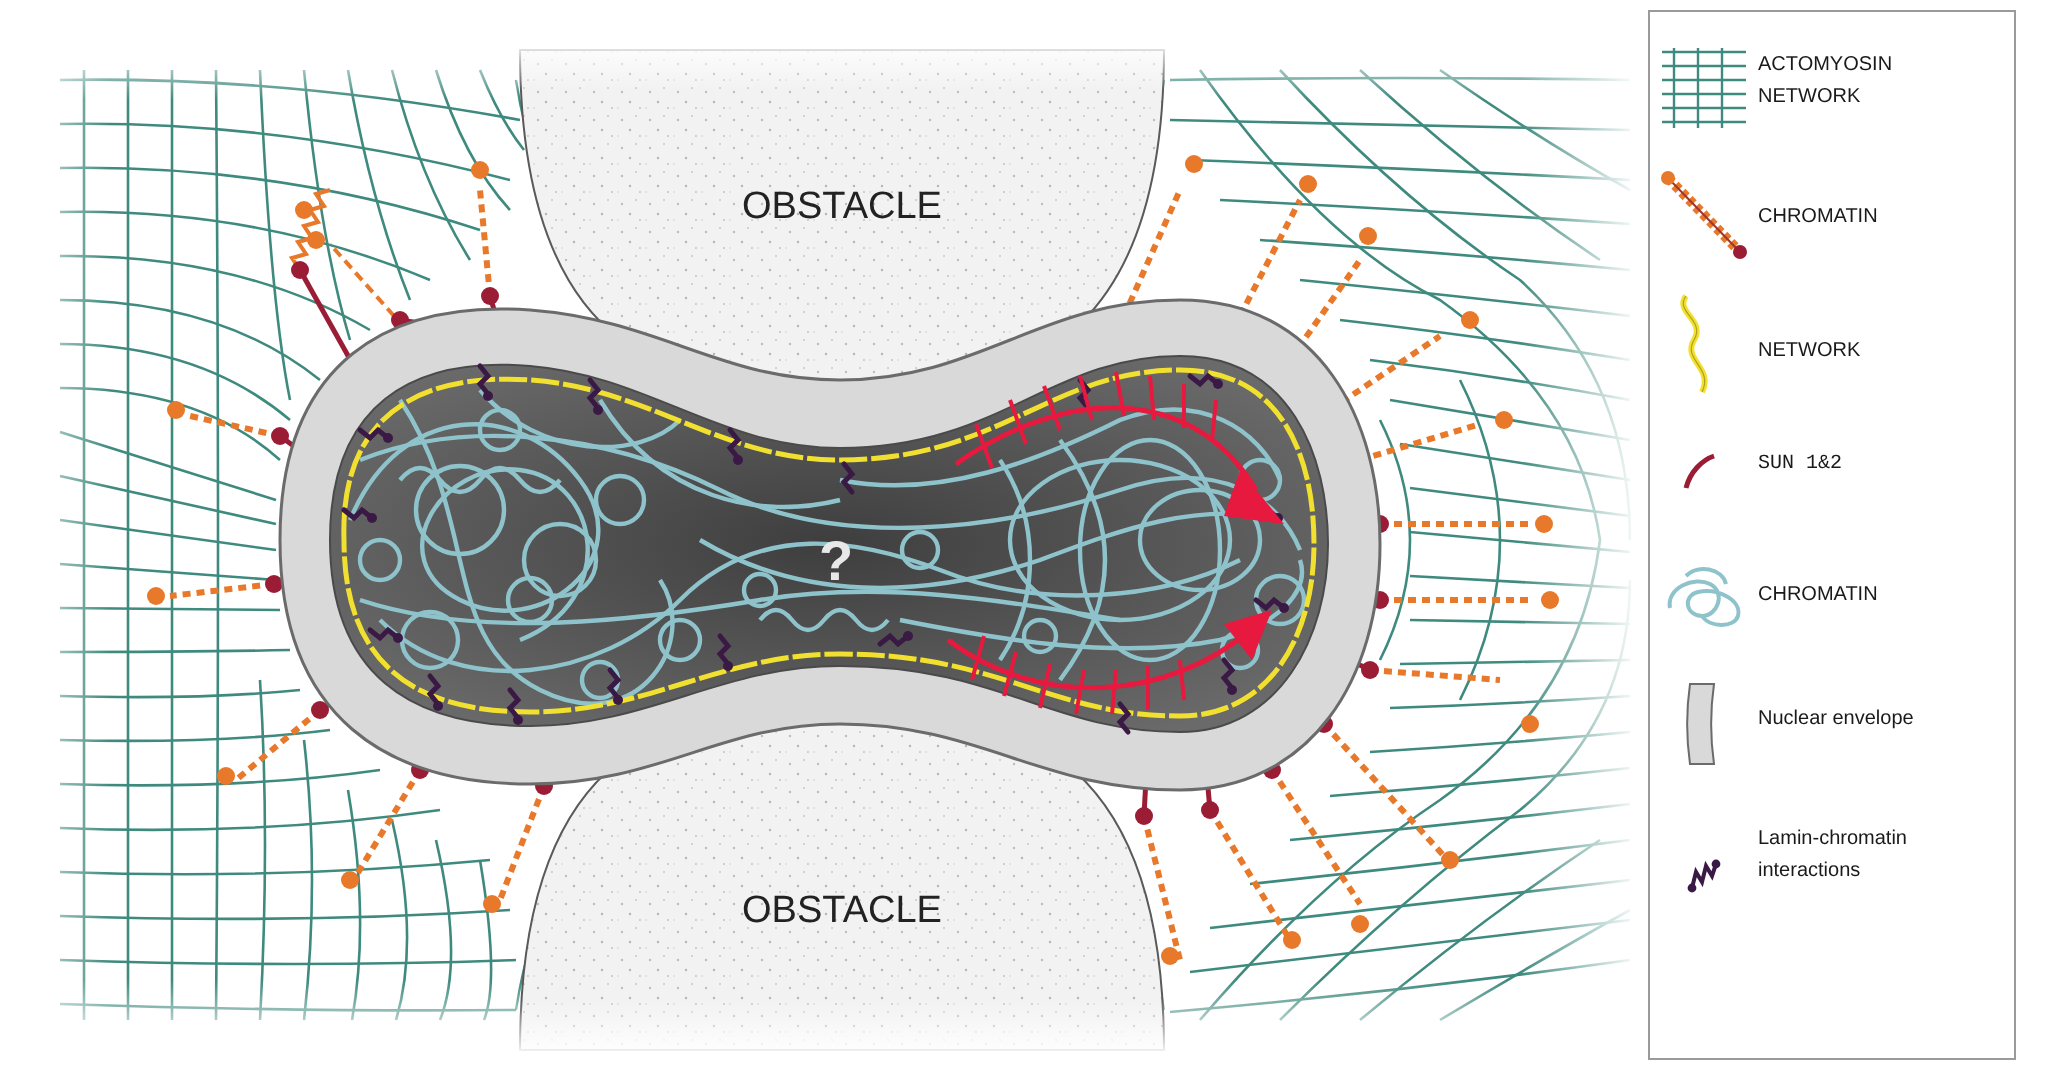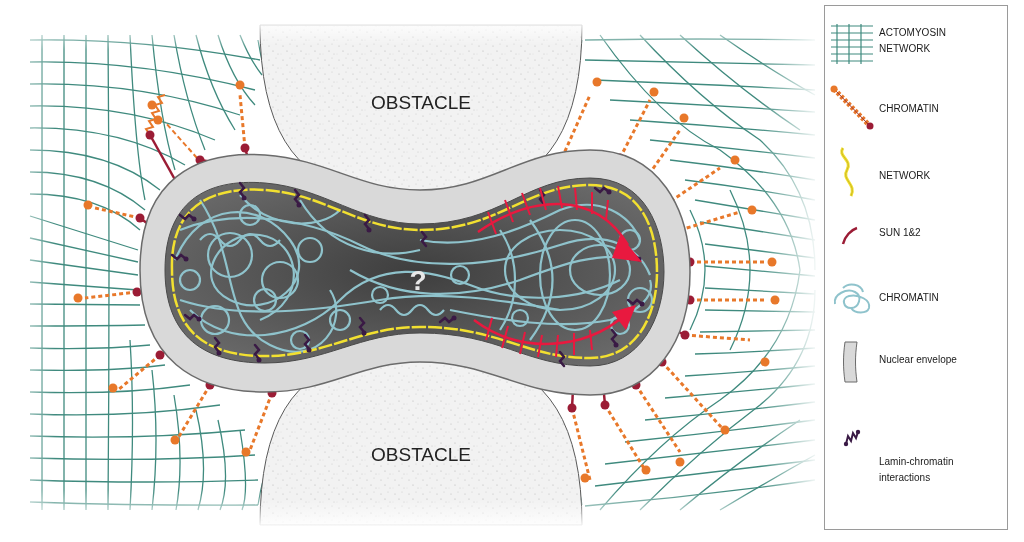--- a/index.html
+++ b/index.html
@@ -423,21 +423,21 @@
       <path d="M14,2 C8,10 24,14 18,24 C12,34 28,38 22,50" stroke="#f2e030" stroke-width="3" fill="none"></path>
       <path d="M14,2 C8,10 24,14 18,24 C12,34 28,38 22,50" stroke="#b0a020" stroke-width="0.6" fill="none"></path>
     </svg>
     <div class="legend-label" style="top:22px;">NETWORK</div>
   </div>
 
   <div class="legend-item" style="top:210px;height:40px;">
     <svg class="legend-icon" width="40" height="30" viewBox="0 0 40 30" style="top:4px;">
       <path d="M14,24 C16,16 22,10 28,8" stroke="#9b1c35" stroke-width="2.5" fill="none"></path>
     </svg>
-    <div class="legend-label" style="top:9px;">SUN 1&amp;2</div>
+    <div class="legend-label" style="top:9px;font-family:Liberation Mono, monospace;">SUN 1&amp;2</div>
   </div>
 
   <div class="legend-item" style="top:332px;height:50px;">
     <svg class="legend-icon" width="40" height="48" viewBox="0 0 40 48" style="top:0px;">
       <path d="M16,4 L28,4 C26,18 26,30 28,44 L16,44 C14,30 14,18 16,4 Z" fill="#d9d9d9" stroke="#6b6b6b" stroke-width="1"></path>
     </svg>
     <div class="legend-label" style="top:14px;">Nuclear envelope</div>
   </div>
 
   <div class="legend-item" style="top:272px;height:46px;">
@@ -449,17 +449,17 @@
     </svg>
     <div class="legend-label" style="top:12px;">CHROMATIN</div>
   </div>
 
   <div class="legend-item" style="top:402px;height:50px;">
     <svg class="legend-icon" width="40" height="40" viewBox="0 0 40 40" style="top:8px;">
       <path d="M17,28 l2,-8 l3,5 l2,-8 l3,5 l2,-6" stroke="#3a1a45" stroke-width="2" fill="none"></path>
       <circle cx="17" cy="28" r="2.2" fill="#3a1a45"></circle>
         <circle cx="29" cy="16" r="2.2" fill="#3a1a45"></circle>
     </svg>
-    <div class="legend-label" style="top:4px;margin-top:42px;">Lamin-chromatin
+    <div class="legend-label" style="top:4px;">Lamin-chromatin
 interactions</div>
   </div>
 
 </div>
 
 </body></html>

